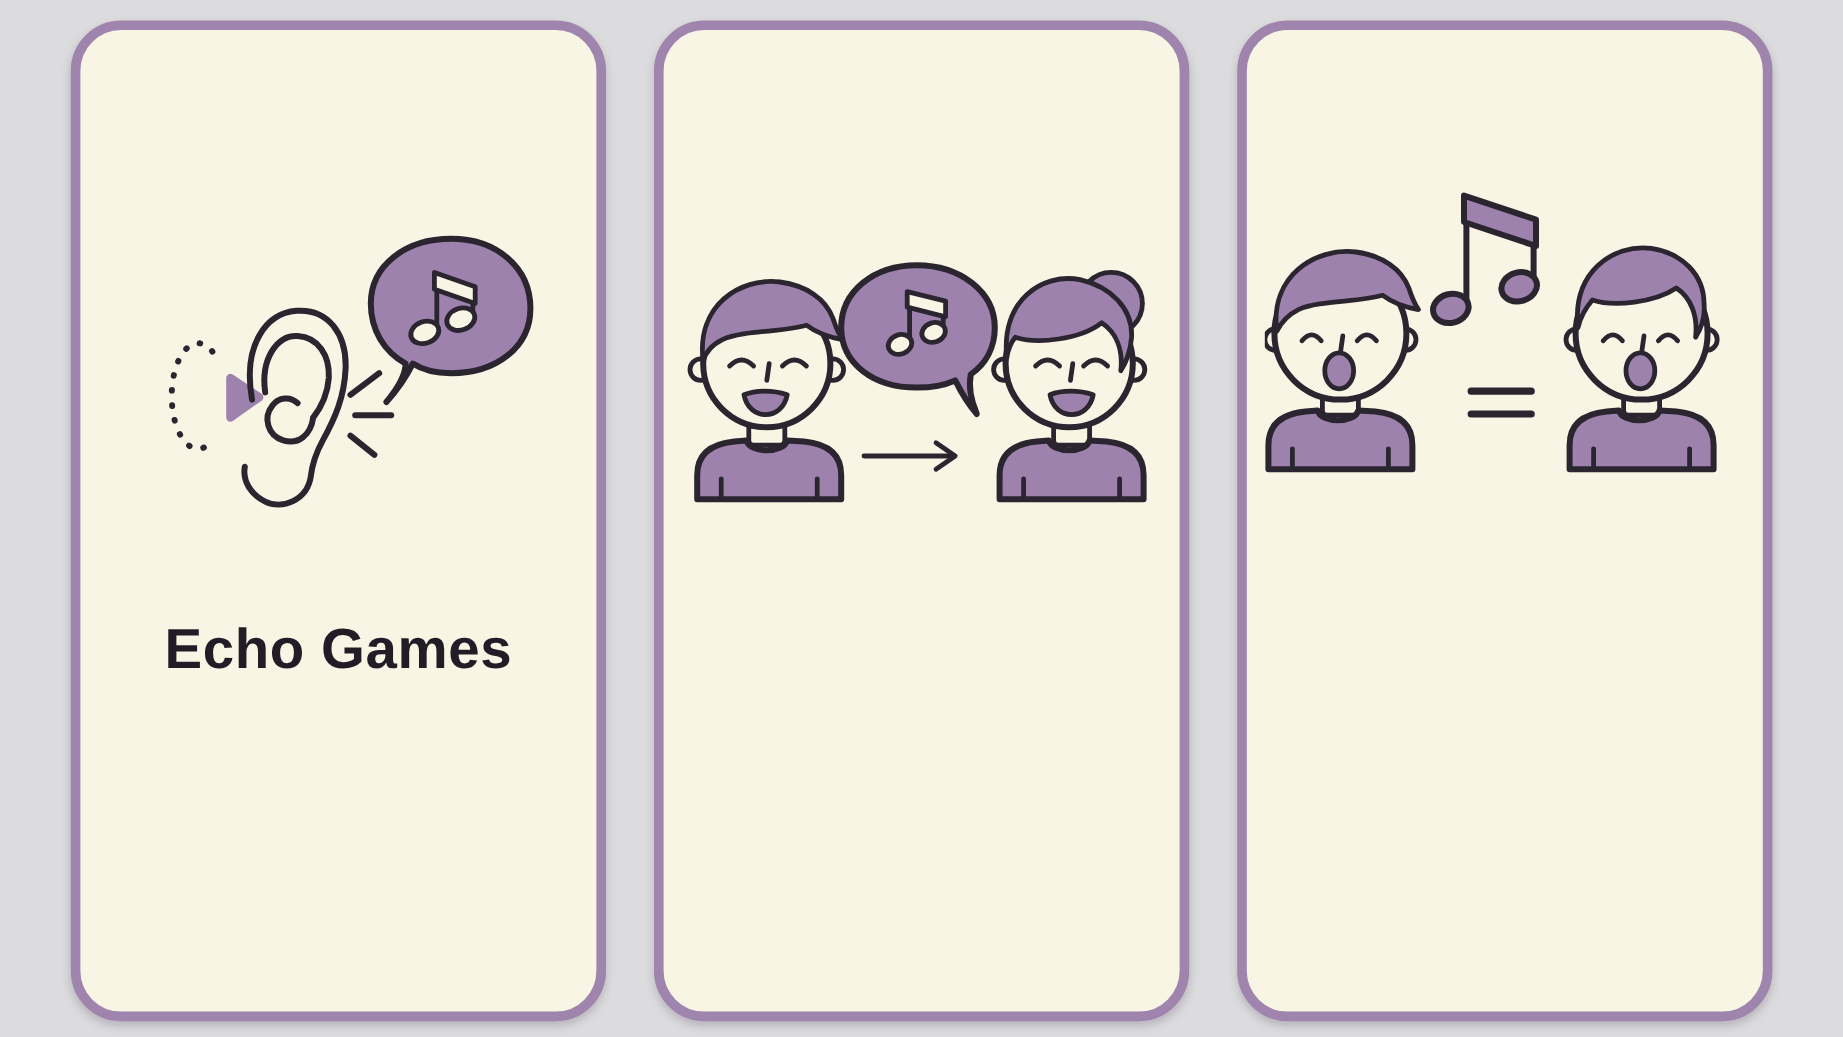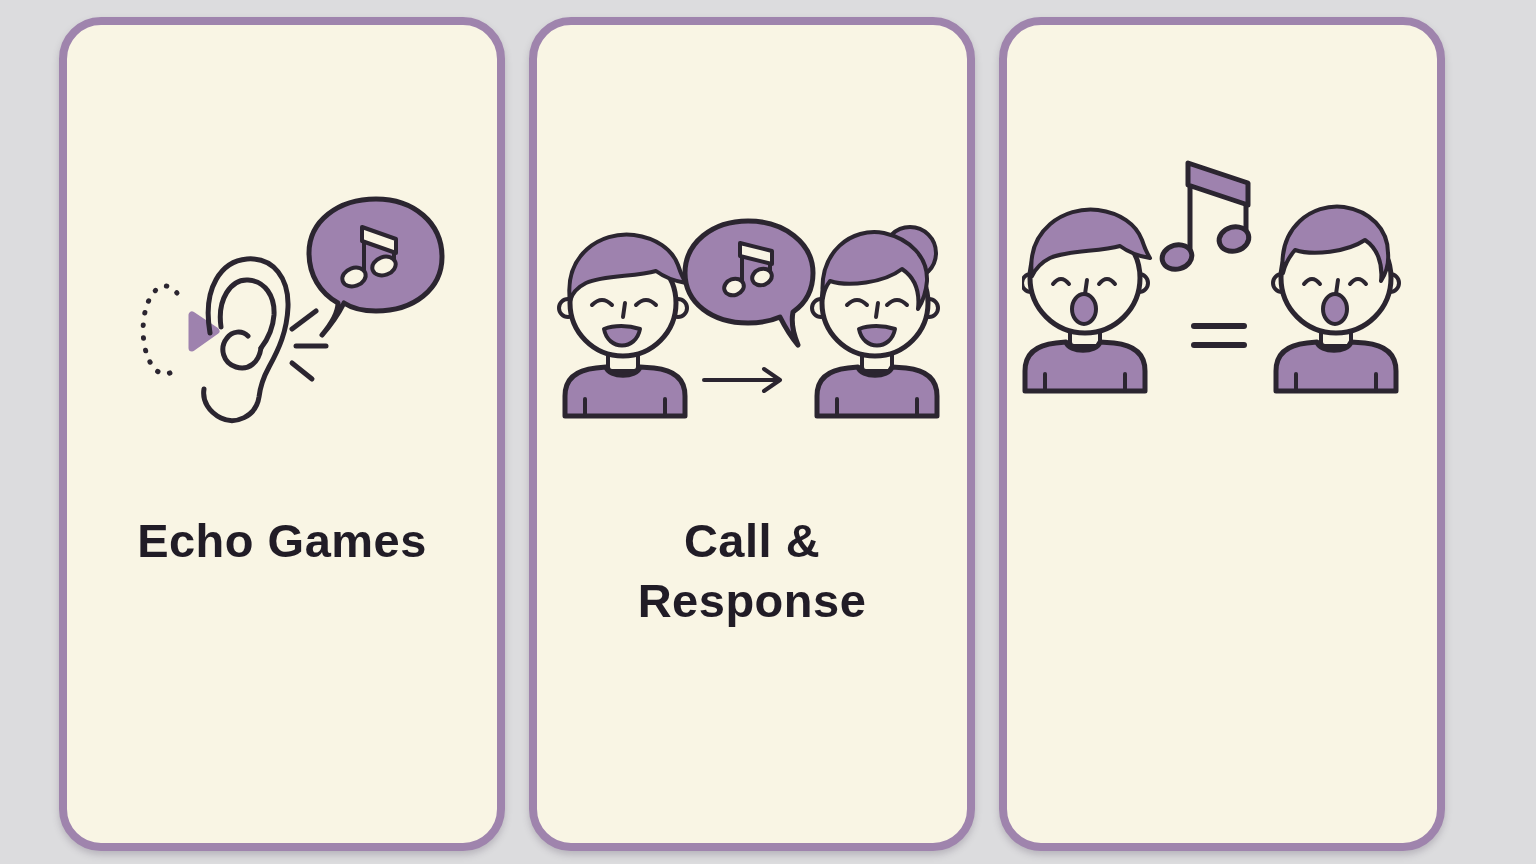--- a/index.html
+++ b/index.html
@@ -10,21 +10,21 @@
     --outline:#2b2530;
     --title-text:#211c26;
   }
   *{margin:0;padding:0;box-sizing:border-box;}
   html,body{width:1536px;height:864px;overflow:hidden;}
   body{
     background:var(--background);
     font-family:"Liberation Sans","DejaVu Sans",sans-serif;
   }
   .canvas{position:absolute;left:0;top:0;width:1536px;height:864px;}
-  .cards{position:absolute;left:59px;top:17px;display:flex;gap:24px;}
+  .cards{position:absolute;left:59px;top:17px;display:flex;gap:40px;}
   .card{
     width:446px;height:834px;
     background:var(--card-background);
     border:8px solid var(--card-border);
     border-radius:42px;
     display:flex;flex-direction:column;align-items:center;
     box-shadow:0 4px 7px rgba(90,80,100,0.28);
   }
   .illustration{margin-top:128px;width:400px;height:300px;flex:0 0 auto;}
   .card-title{
@@ -131,21 +131,20 @@
           <path class="nf ds w4" d="M 285 246 L 285 263"></path>
           <path class="nf ds w4" d="M 365 246 L 365 263"></path>
           <circle class="cf ds w5" cx="323" cy="150" r="53"></circle>
           <path class="pf ds w4" d="M 271 145 C 266 98, 300 74, 332 80 C 358 86, 376 104, 375 128 C 374 140, 371 148, 366 156 C 368 138, 362 124, 350 116 C 332 130, 296 134, 278 128 C 274 133, 272 138, 271 145 Z"></path>
           <path class="nf ds w4" d="M 295 152 Q 305 142 315 152"></path>
           <path class="nf ds w4" d="M 335 152 Q 345 142 355 152"></path>
           <path class="nf ds w4" d="M 326 150 L 324 164"></path>
           <path class="pf ds w4" d="M 307 176 C 311 198, 339 198, 343 176 C 331 172, 317 172, 307 176 Z"></path>
         </g>
       </svg>
-      <div class="card-title">Call &amp; Response</div>
     </div>
 
     <div class="card">
       <svg class="illustration" viewBox="0 0 400 300">
 
         <g>
           <circle class="cf ds w4" cx="9" cy="130" r="9"></circle>
           <circle class="cf ds w4" cx="117" cy="130" r="9"></circle>
           <rect class="cf ds w4" x="48" y="163" width="30" height="30" rx="4"></rect>
           <path class="pf ds w5" d="M 3 238 L 3 218 C 3 201, 14 192, 34 190 L 44 189 C 47 200, 75 200, 78 189 L 92 190 C 112 192, 123 201, 123 218 L 123 238 Z"></path>

